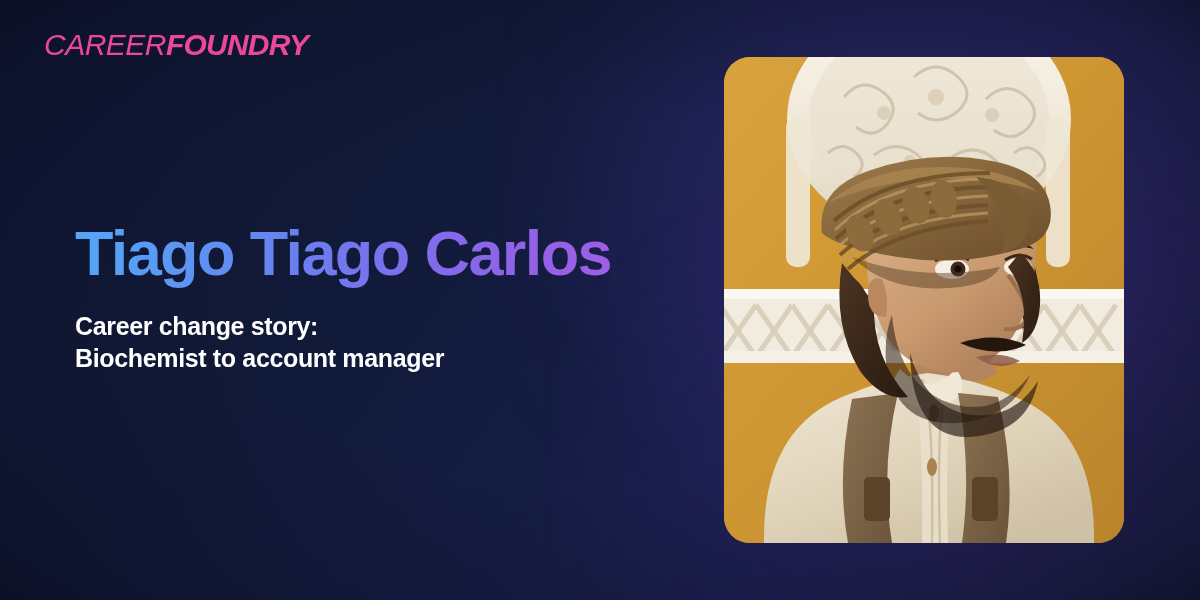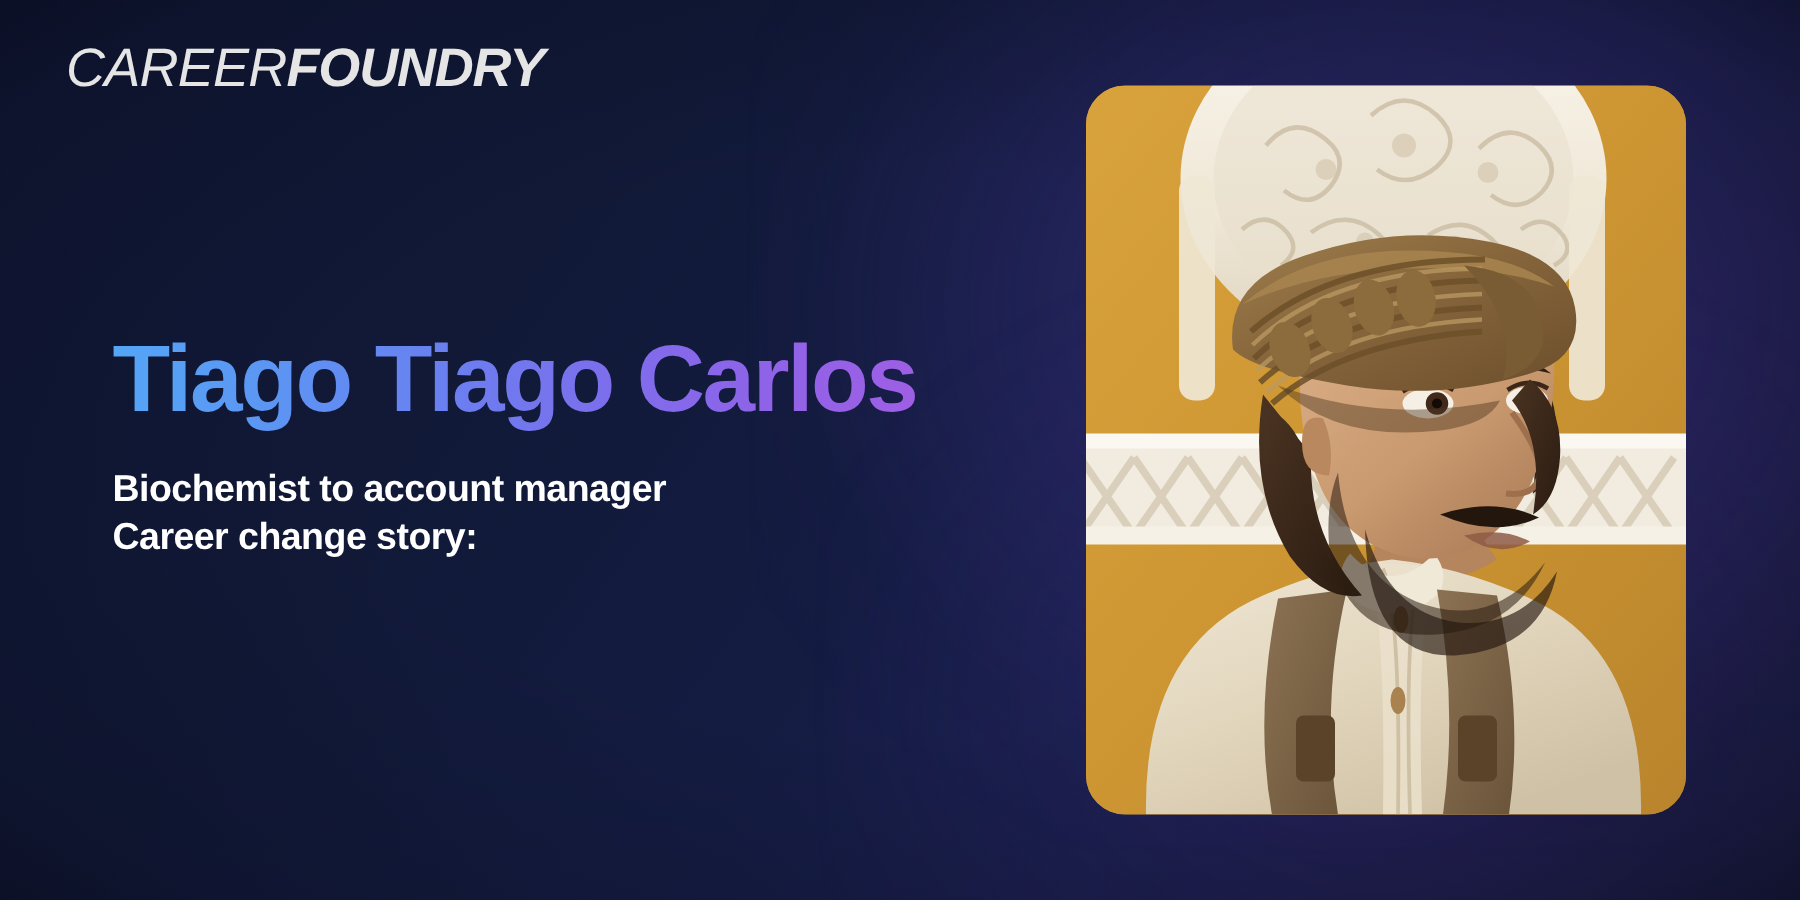--- a/index.html
+++ b/index.html
@@ -59,25 +59,25 @@
     background:radial-gradient(ellipse at 50% 50%,
         rgba(0,0,0,0) 44%,
         rgba(8,10,26,0.30) 88%,
         rgba(6,8,22,0.50) 100%);
   }
 
   
   .logo {
     position:absolute;
     left:44px; top:28px;
-    font-size:36px;
+    font-size:30px;
     line-height:34px;
     font-style:italic;
     letter-spacing:-0.5px;
-    color:#e5e5e5;
+    color:#ec4899;
     white-space:nowrap;
     user-select:none;
   }
   .logo .lg-light { font-weight:400; }
   .logo .lg-bold  { font-weight:800; letter-spacing:-0.8px; }
 
   
   .copy {
     position:absolute;
     left:75px; top:216px;
@@ -135,22 +135,22 @@
   <div class="bg-glow-b"></div>
   <div class="bg-vignette"></div>
 
   <div class="logo">
     <span class="lg-light">CAREER</span><span class="lg-bold">FOUNDRY</span>
   </div>
 
   <div class="copy">
     <div class="headline">Tiago Tiago Carlos</div>
     <div class="subtitle">
+      <span class="sub-line">Career change story:</span>
       <span class="sub-line">Biochemist to account manager</span>
-      <span class="sub-line">Career change story:</span>
     </div>
   </div>
 
   <div class="photo-card">
     <svg class="photo-svg" viewBox="0 0 400 486" preserveAspectRatio="xMidYMid slice">
       <defs>
         <linearGradient id="gWall" x1="0" y1="0" x2="1" y2="1">
           <stop offset="0%" stop-color="#d8a23c"></stop>
           <stop offset="45%" stop-color="#cf9733"></stop>
           <stop offset="100%" stop-color="#b9842c"></stop>

